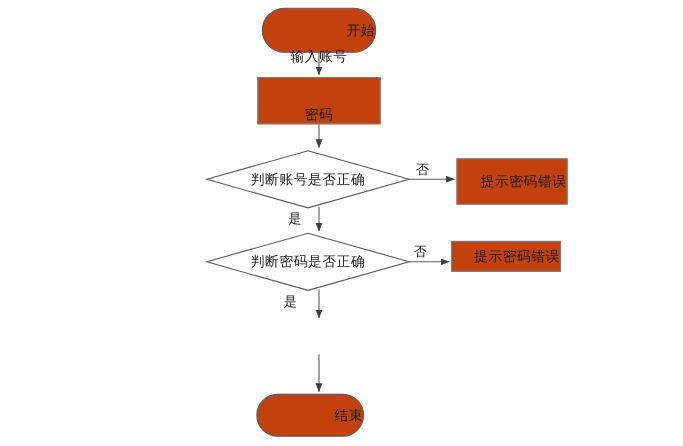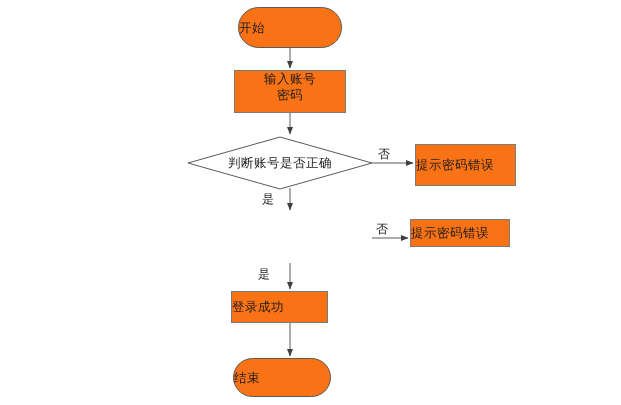--- a/index.html
+++ b/index.html
@@ -17,27 +17,27 @@
     position: relative;
     width: 621px;
     height: 405px;
     background: #ffffff;
   }
   .node {
     position: absolute;
     box-sizing: border-box;
     display: flex;
     align-items: center;
-    justify-content: flex-start;
+    justify-content: flex-end;
     text-align: center;
     color: #1a1a1a;
     font-size: 12.5px;
     line-height: 16px;
     letter-spacing: 0.5px;
-    background: #f97316;
+    background: #c2410c;
   }
   .terminator {
     border: 1px solid #5a5a5a;
     border-radius: 22px;
   }
   .process {
     border: 1px solid #7a7a7a;
   }
   .decision-wrap {
     position: absolute;
@@ -70,20 +70,21 @@
   #connectors {
     position: absolute;
     left: 0;
     top: 0;
     width: 621px;
     height: 405px;
     pointer-events: none;
   }
   .multiline {
     flex-direction: column;
+    gap: 37px;
   }
   .multiline > span {
     display: block;
   }
 </style>
 </head>
 <body>
 
 <div id="flowchart-canvas">
 
@@ -126,30 +127,33 @@
   </div>
 
   <div class="edge-label" style="left:378px; top:146px;">否</div>
 
   <div class="node process" style="left:415px; top:144px; width:101px; height:42px;">
     <span>提示密码错误</span>
   </div>
 
   <div class="edge-label" style="left:262px; top:191px;">是</div>
 
+  <div class="decision-wrap" style="left:188px; top:212px; width:184px; height:52px;">
+    <svg width="184" height="52" viewBox="0 0 184 52" xmlns="http://www.w3.org/2000/svg">
+      <polygon points="92,0 184,26 92,52 0,26" fill="#ffffff" stroke="#5a5a5a" stroke-width="1"></polygon>
+    </svg>
+    <span class="decision-label">判断密码是否正确</span>
+  </div>
 
   <div class="edge-label" style="left:376px; top:221px;">否</div>
 
   <div class="node process" style="left:410px; top:219px; width:100px; height:28px;">
     <span>提示密码错误</span>
   </div>
 
   <div class="edge-label" style="left:258px; top:266px;">是</div>
 
-  <div class="node process" style="left:231px; top:291px; width:97px; height:32px;">
-    <span>登录成功</span>
-  </div>
 
   <div class="node terminator" style="left:233px; top:358px; width:98px; height:39px;">
     <span>结束</span>
   </div>
 
 </div>
 
 </body></html>

